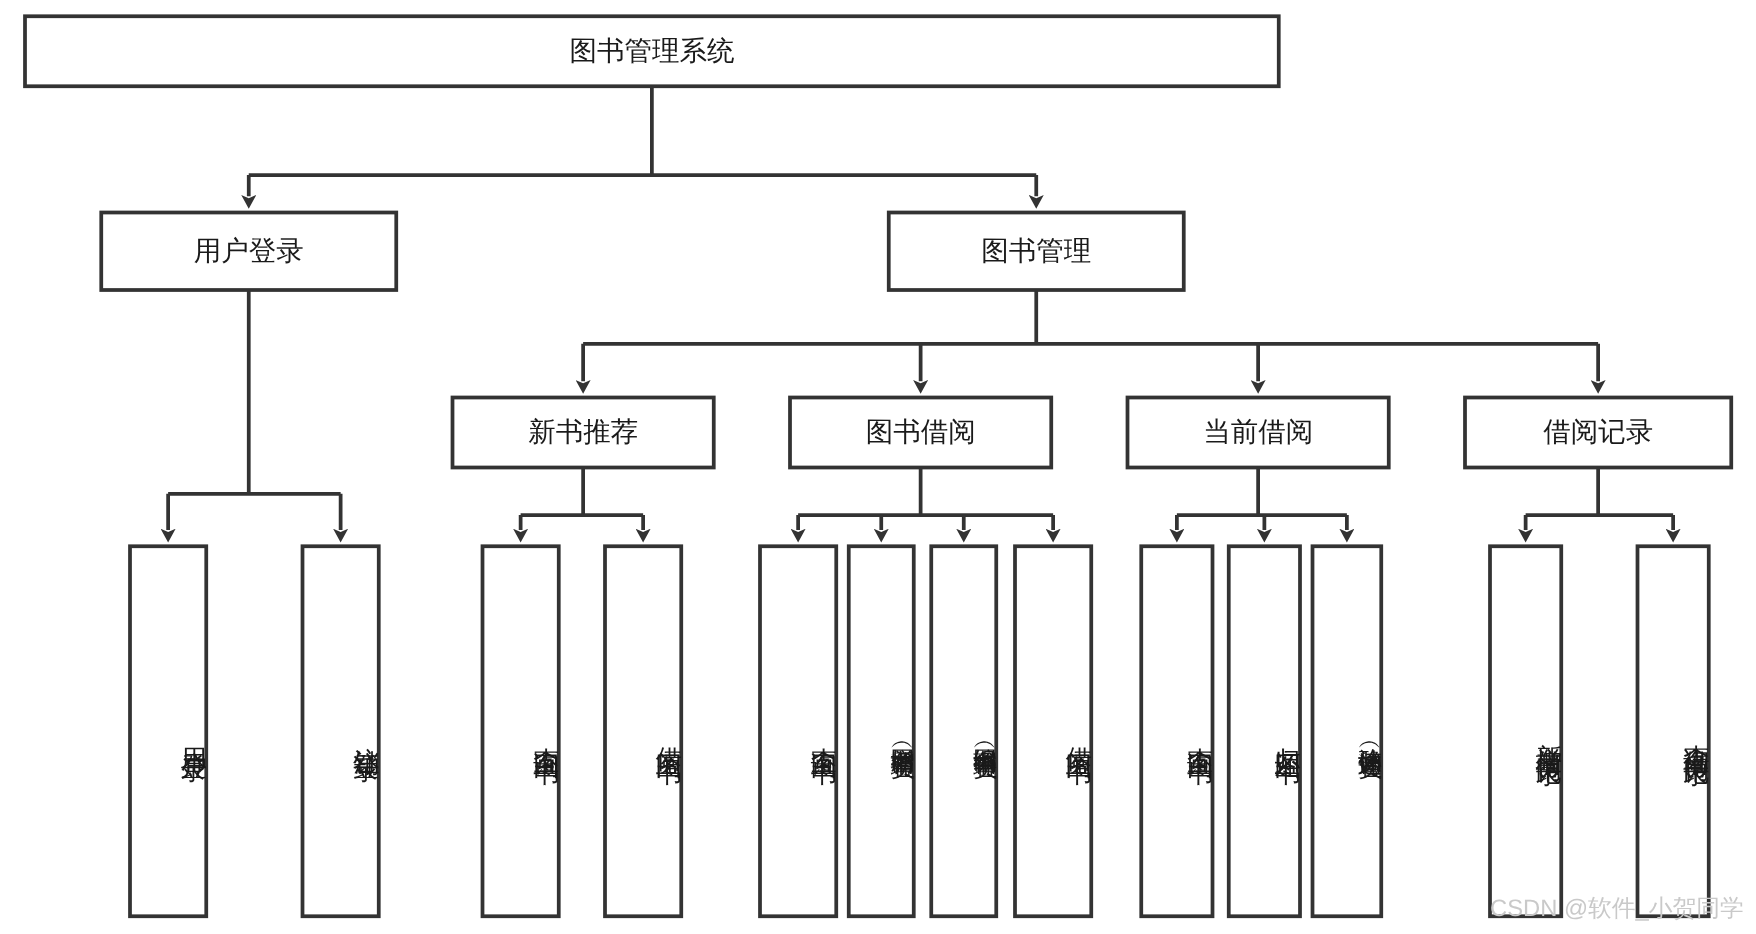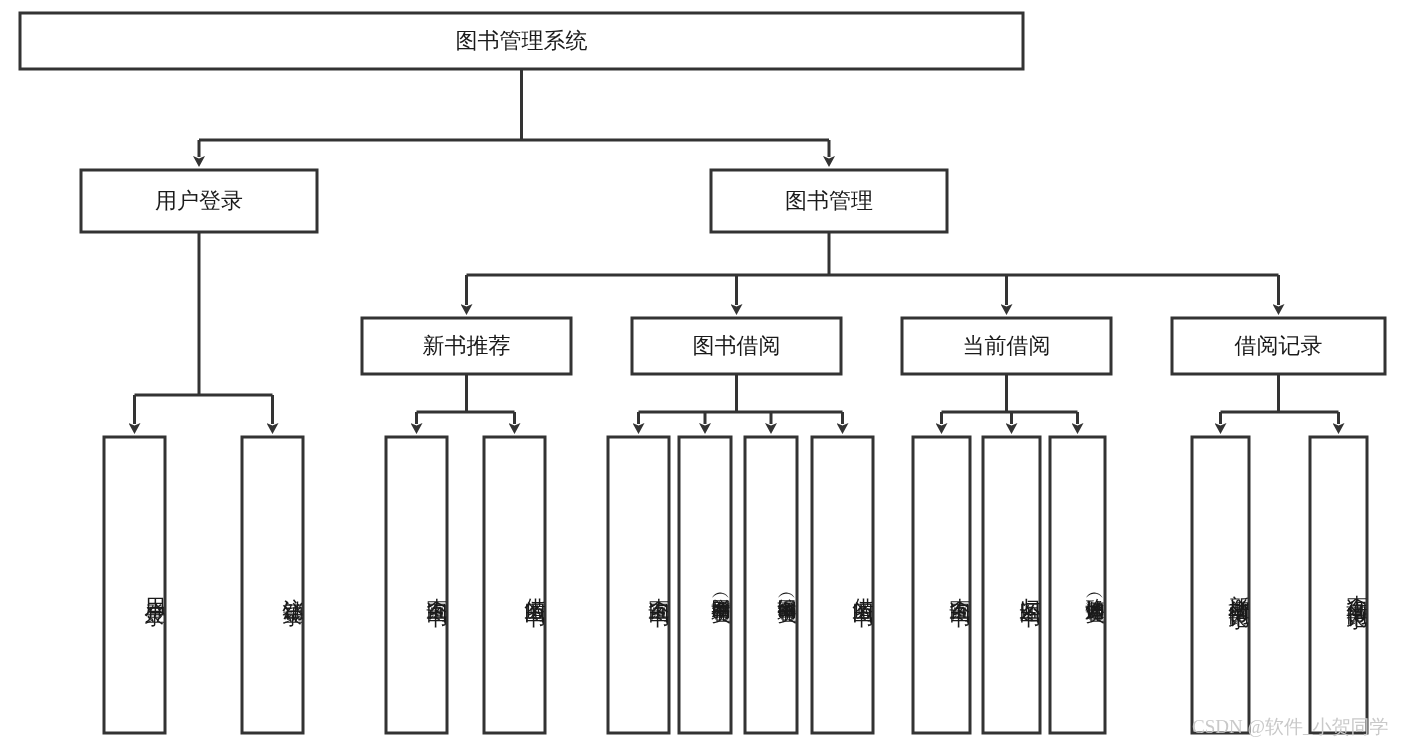--- a/index.html
+++ b/index.html
@@ -57,21 +57,21 @@
     letter-spacing: 3px;
     line-height: 1;
     display: flex;
     align-items: flex-start;
     justify-content: center;
     white-space: nowrap;
     pointer-events: none;
   }
   .watermark {
     position: absolute;
-    font-family: Liberation Serif, serif;
+    font-family: Liberation Sans, sans-serif;
     font-size: 19px;
     color: #c9c9c9;
     white-space: nowrap;
   }
 </style>
 </head>
 <body>
 
 <div id="diagram-root">
   <svg id="tree-svg" viewBox="0 0 1405 747">

